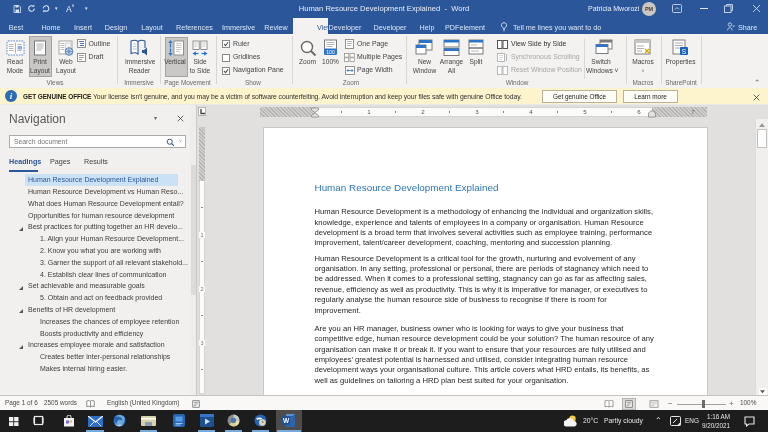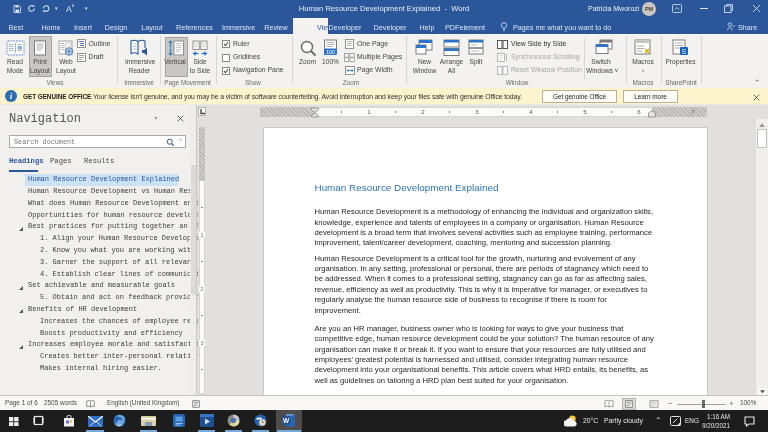--- a/index.html
+++ b/index.html
@@ -19,21 +19,21 @@
   .rsep { position:absolute; top:2px; width:1px; height:48px; background:#d8d6d4; }
   .rlabel { position:absolute; top:44px; height:9px; line-height:9px; font-size:6.4px; color:#6a6a6a; text-align:center; white-space:nowrap; }
   .blabel { position:absolute; font-size:6.6px; color:#444; text-align:center; white-space:nowrap; line-height:8.8px; }
   .srow { position:absolute; font-size:6.9px; color:#444; white-space:nowrap; height:10px; line-height:10px; }
   .gray { color:#a6a6a6; }
   .selbtn { position:absolute; background:#cac8c6; border:1px solid #a5a3a1; }
   
   #ybar { position:absolute; left:0; top:87.5px; width:768px; height:16px; background:#fdf3cd; }
   .ybtn { position:absolute; top:2.8px; height:12.5px; background:#fdfcf7; border:1px solid #b8b29a; font-size:6.4px; color:#222; text-align:center; line-height:11.5px; }
   
-  #navpane { position:absolute; left:0; top:105px; width:197px; height:290px; background:#f1f0ee; border-right:1px solid #c9c8c6;font-family:Liberation Mono, monospace; }
+  #navpane { position:absolute; left:0; top:105px; width:197px; height:290px; background:#f1f0ee; border-right:1px solid #c9c8c6; }
   .nitem { position:absolute; font-size:7px; color:#3d3d3d; white-space:nowrap; height:11.8px; line-height:11.8px; }
   
   #canvas { position:absolute; left:198px; top:105px; width:570px; height:290px; background:#e1e0de; }
   #page { position:absolute; left:65px; top:22px; width:445px; height:268px; background:#fff; border:1px solid #c9c8c6; border-bottom:none; }
   .dline { position:absolute; left:50.5px; font-size:7.65px; color:#262626; white-space:nowrap; }
   
   #statusbar { position:absolute; left:0; top:395px; width:768px; height:14.5px; background:#f9f8f7; border-top:1px solid #c5c4c3; }
   .stxt { position:absolute; top:0; height:14px; line-height:14.5px; font-size:6.4px; color:#4a4a4a; white-space:nowrap; }
   
   #taskbar { position:absolute; left:0; top:409.5px; width:768px; height:22.5px; background:#1e1d1d; }
@@ -87,21 +87,21 @@
     <div class="tab" style="left:263px;width:26px">Review</div>
     <div id="activetab">View</div>
     <div class="tab" style="left:328px;width:34px">Developer</div>
     <div class="tab" style="left:373px;width:34px">Developer</div>
     <div class="tab" style="left:417px;width:20px">Help</div>
     <div class="tab" style="left:445px;width:40px">PDFelement</div>
     <svg class="abs" style="left:500px;top:3.5px" width="8" height="10" viewBox="0 0 12 16">
         <path d="M6 1a4.2 4.2 0 0 1 2.4 7.6c-.5.4-.9.9-.9 1.4H4.5c0-.5-.4-1-.9-1.4A4.2 4.2 0 0 1 6 1z" fill="none" stroke="#dce6f5" stroke-width="1.4"></path>
         <path d="M4.5 12h3M5 14h2" stroke="#dce6f5" stroke-width="1.2"></path>
       </svg>
-    <div class="tab" style="left:513px;width:100px;text-align:left">Pages me what you want to do</div>
+    <div class="tab" style="left:513px;width:100px;text-align:left">Tell me lines you want to do</div>
     <svg class="abs" style="left:727px;top:4px" width="8" height="9" viewBox="0 0 14 16">
         <circle cx="5" cy="4.5" r="3" fill="none" stroke="#dce6f5" stroke-width="1.4"></circle>
         <path d="M1 15c0-3 2-5 4-5s4 2 4 5" fill="none" stroke="#dce6f5" stroke-width="1.4"></path>
         <path d="M10 6l3 3m0-3l-3 3" stroke="#dce6f5" stroke-width="1.2"></path>
       </svg>
     <div class="tab" style="left:738px;width:22px;text-align:left">Share</div>
   </div>
   <div id="ribbon">
     <div class="rsep" style="left:117px"></div>
     <div class="rsep" style="left:160px"></div>
@@ -389,21 +389,21 @@
       <div class="dline" style="top:125.5px">Human Resource Development is a critical tool for the growth, nurturing and evolvement of any</div>
       <div class="dline" style="top:135.9px">organisation. In any setting, professional or personal, there are periods of stagnancy which need to</div>
       <div class="dline" style="top:146.3px">be addressed. When it comes to a professional setting, stagnancy can go as far as affecting sales,</div>
       <div class="dline" style="top:156.7px">revenue, efficiency as well as productivity. This is why it is imperative for manager, or executives to</div>
       <div class="dline" style="top:167.1px">regularly analyse the human resource side of business to recognise if there is room for</div>
       <div class="dline" style="top:177.5px">improvement.</div>
       <div class="dline" style="top:195.8px">Are you an HR manager, business owner who is looking for ways to give your business that</div>
       <div class="dline" style="top:206.2px">competitive edge, human resource development could be your solution? The human resource of any</div>
       <div class="dline" style="top:227px">employees’ greatest potential is harnessed and utilised, consider integrating human resource</div>
       <div class="dline" style="top:216.6px">organisation can make it or break it. If you want to ensure that your resources are fully utilised and</div>
-      <div class="dline" style="top:237.4px">development into your organisational benefits. This article covers what HRD entails, its benefits, as</div>
+      <div class="dline" style="top:237.4px">development ways your organisational culture. This article covers what HRD entails, its benefits, as</div>
       <div class="dline" style="top:247.8px">well as guidelines on tailoring a HRD plan best suited for your organisation.</div>
     </div>
 
     <div class="abs" style="left:557px;top:14px;width:13px;height:276px;background:#f0efed;border-left:1px solid #dddcda"></div>
     <div class="abs" style="left:558px;top:14px;width:11px;height:11px;background:#f0efed"></div>
     <svg class="abs" style="left:561px;top:17.5px" width="6" height="4" viewBox="0 0 8 5">
         <path d="M4 0L8 5H0z" fill="#9a9896"></path>
       </svg>
     <div class="abs" style="left:558.5px;top:23.5px;width:10px;height:19.5px;background:#fdfdfd;border:1px solid #c2c1bf"></div>
     <div class="abs" style="left:560.5px;top:282.5px;width:8px;height:8px;background:#fefefe"></div>

